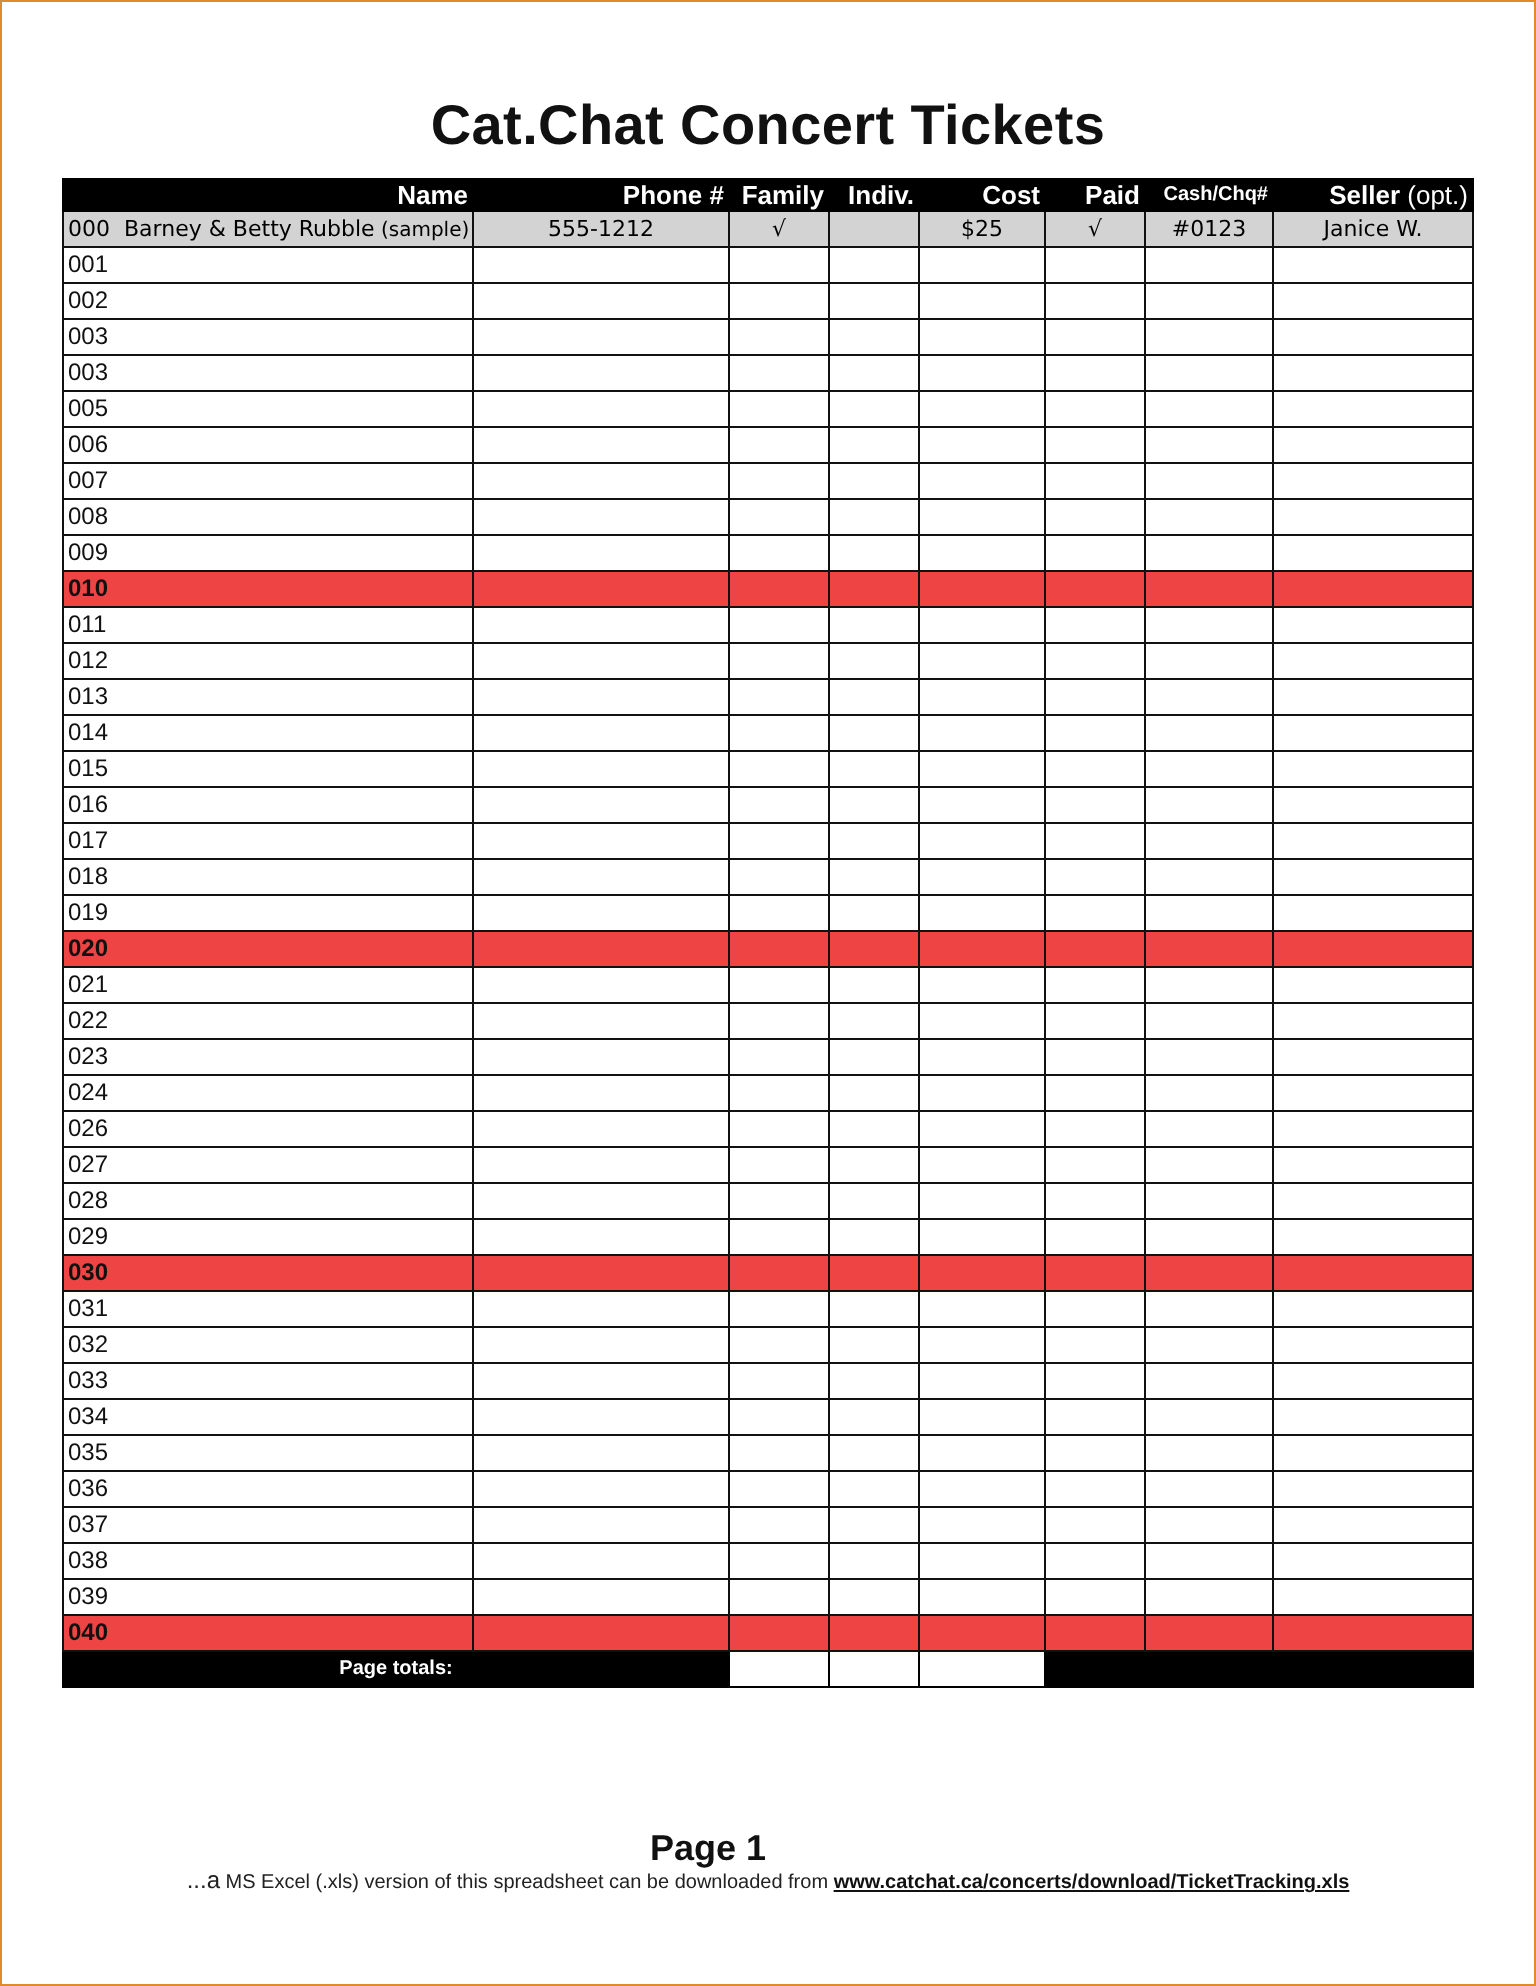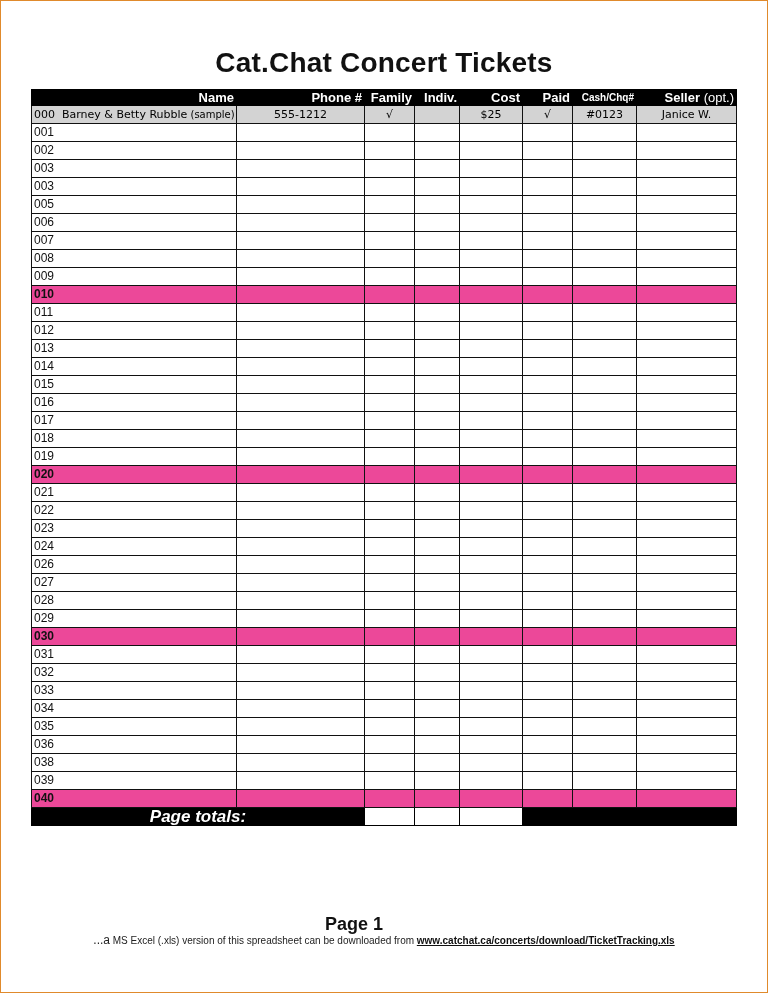--- a/index.html
+++ b/index.html
@@ -7,24 +7,24 @@
   .frame { position:absolute; left:0; top:0; width:766px; height:991px; border:1px solid #e08a2c; box-sizing:content-box; }
   .title { position:absolute; left:0; width:768px; top:47px; text-align:center; font-size:28px; font-weight:bold; color:#111; letter-spacing:0.2px; }
   table.sheet { position:absolute; left:31px; top:89px; border-collapse:collapse; table-layout:fixed; width:705px; }
   table.sheet td, table.sheet th { border:1.5px solid #111; padding:0 2px; height:17px; font-size:12px; line-height:15px; overflow:hidden; white-space:nowrap; }
   table.sheet thead th { background:#000; color:#fff; font-weight:bold; font-size:13px; height:15px; line-height:15px; text-align:right; border-color:#000; }
   table.sheet thead th .light { font-weight:normal; }
   table.sheet thead th.small { font-size:10px; }
   tr.sample td { background:#d3d3d3; font-family:"DejaVu Sans", sans-serif; font-size:11px; text-align:center; }
   tr.sample td.name { text-align:center; }
   tr.sample .note { font-size:10px; }
-  tr.shaded td { background:#ec4899; }
+  tr.shaded td { background:#ef4444; }
   tr.shaded td.num { font-weight:bold; }
   td.num { text-align:left; color:#111; }
-  tr.totals td { background:#000; color:#fff; border-color:#000; font-weight:bold; font-size:17px; height:17px;font-style:italic; }
+  tr.totals td { background:#000; color:#fff; border-color:#000; font-weight:bold; font-size:10px; height:17px; }
   tr.totals td.blank { background:#fff; border:1.5px solid #000; }
   tr.totals td.label { text-align:center; }
   .page { position:absolute; left:0; width:708px; top:914px; text-align:center; font-size:18px; font-weight:bold; color:#111; }
   .foot { position:absolute; left:0; width:768px; top:933px; text-align:center; font-size:10px; color:#222; }
   .foot .a { font-size:12px; }
   .foot .link { font-weight:bold; text-decoration:underline; color:#111; }
 </style>
 </head>
 <body>
 
@@ -410,20 +410,30 @@
         <td class="num">036</td>
         <td></td>
         <td></td>
         <td></td>
         <td></td>
         <td></td>
         <td></td>
         <td></td>
       </tr>
       <tr>
+        <td class="num">037</td>
+        <td></td>
+        <td></td>
+        <td></td>
+        <td></td>
+        <td></td>
+        <td></td>
+        <td></td>
+      </tr>
+      <tr>
         <td class="num">038</td>
         <td></td>
         <td></td>
         <td></td>
         <td></td>
         <td></td>
         <td></td>
         <td></td>
       </tr>
       <tr>

